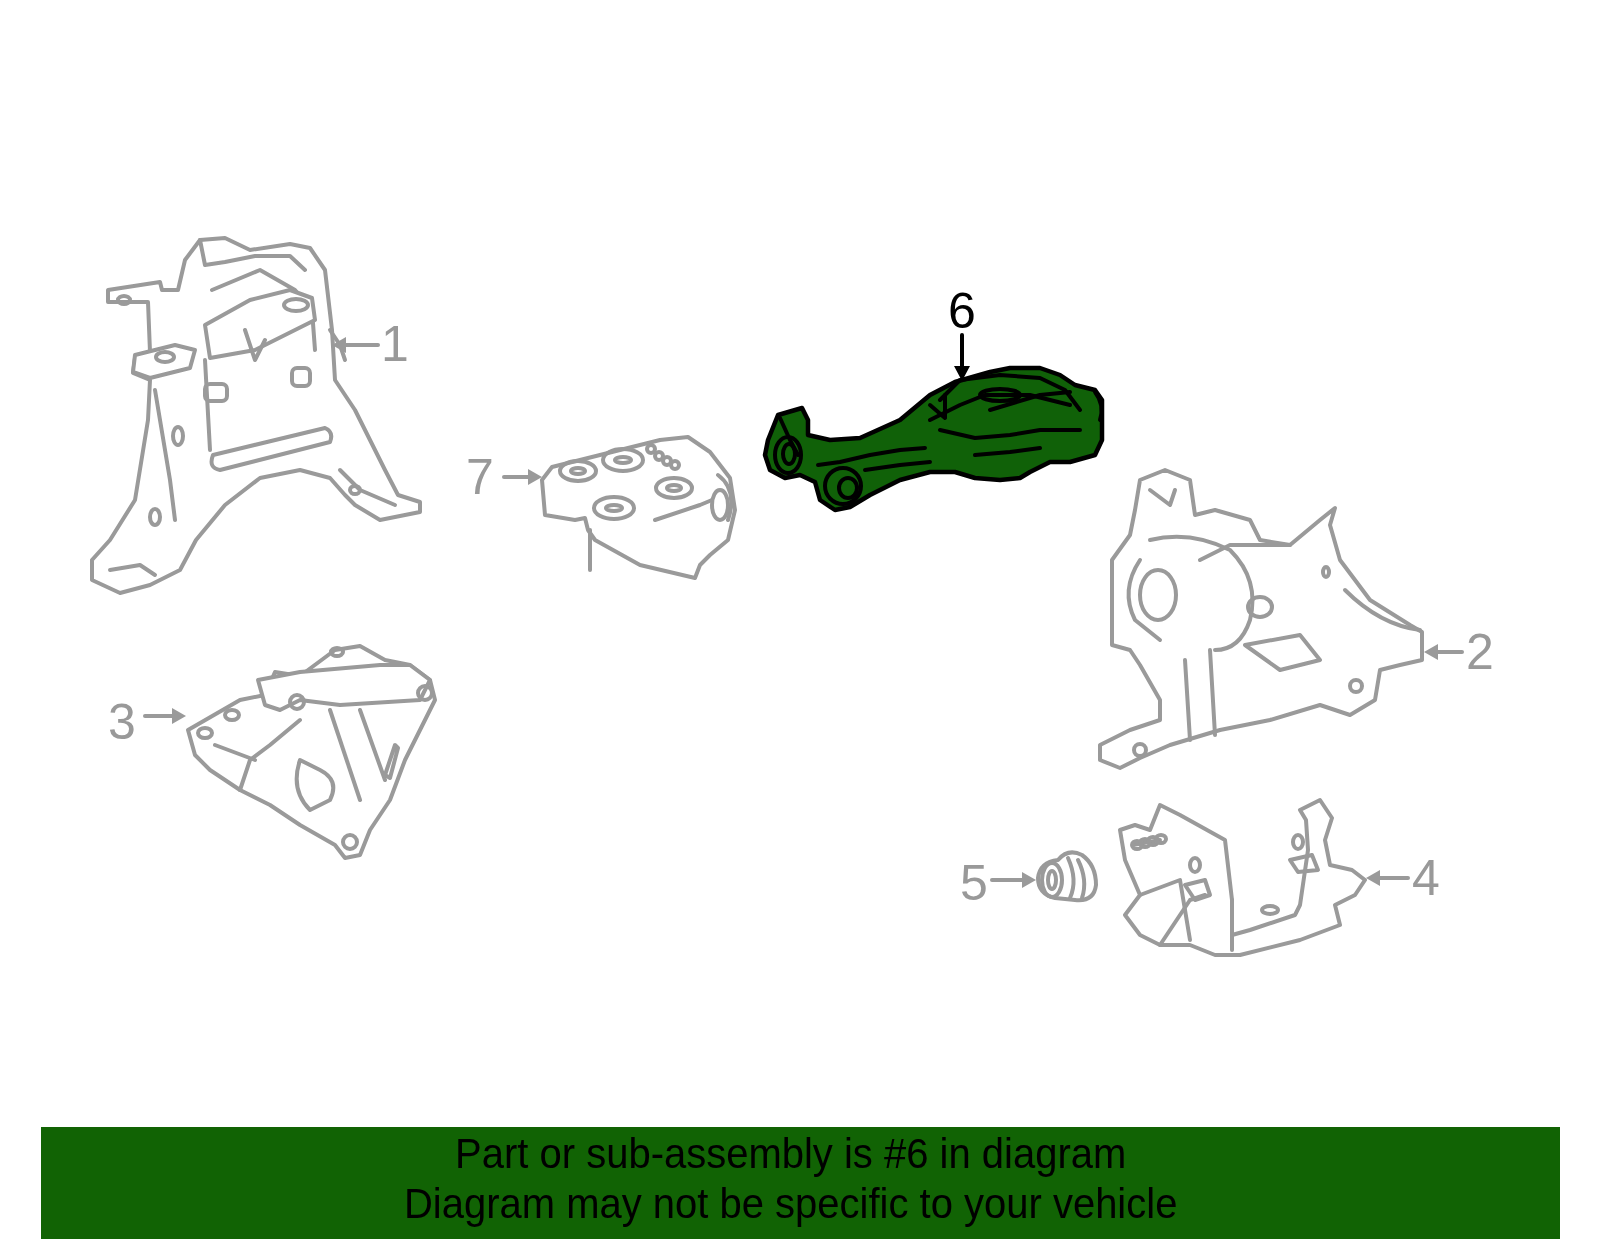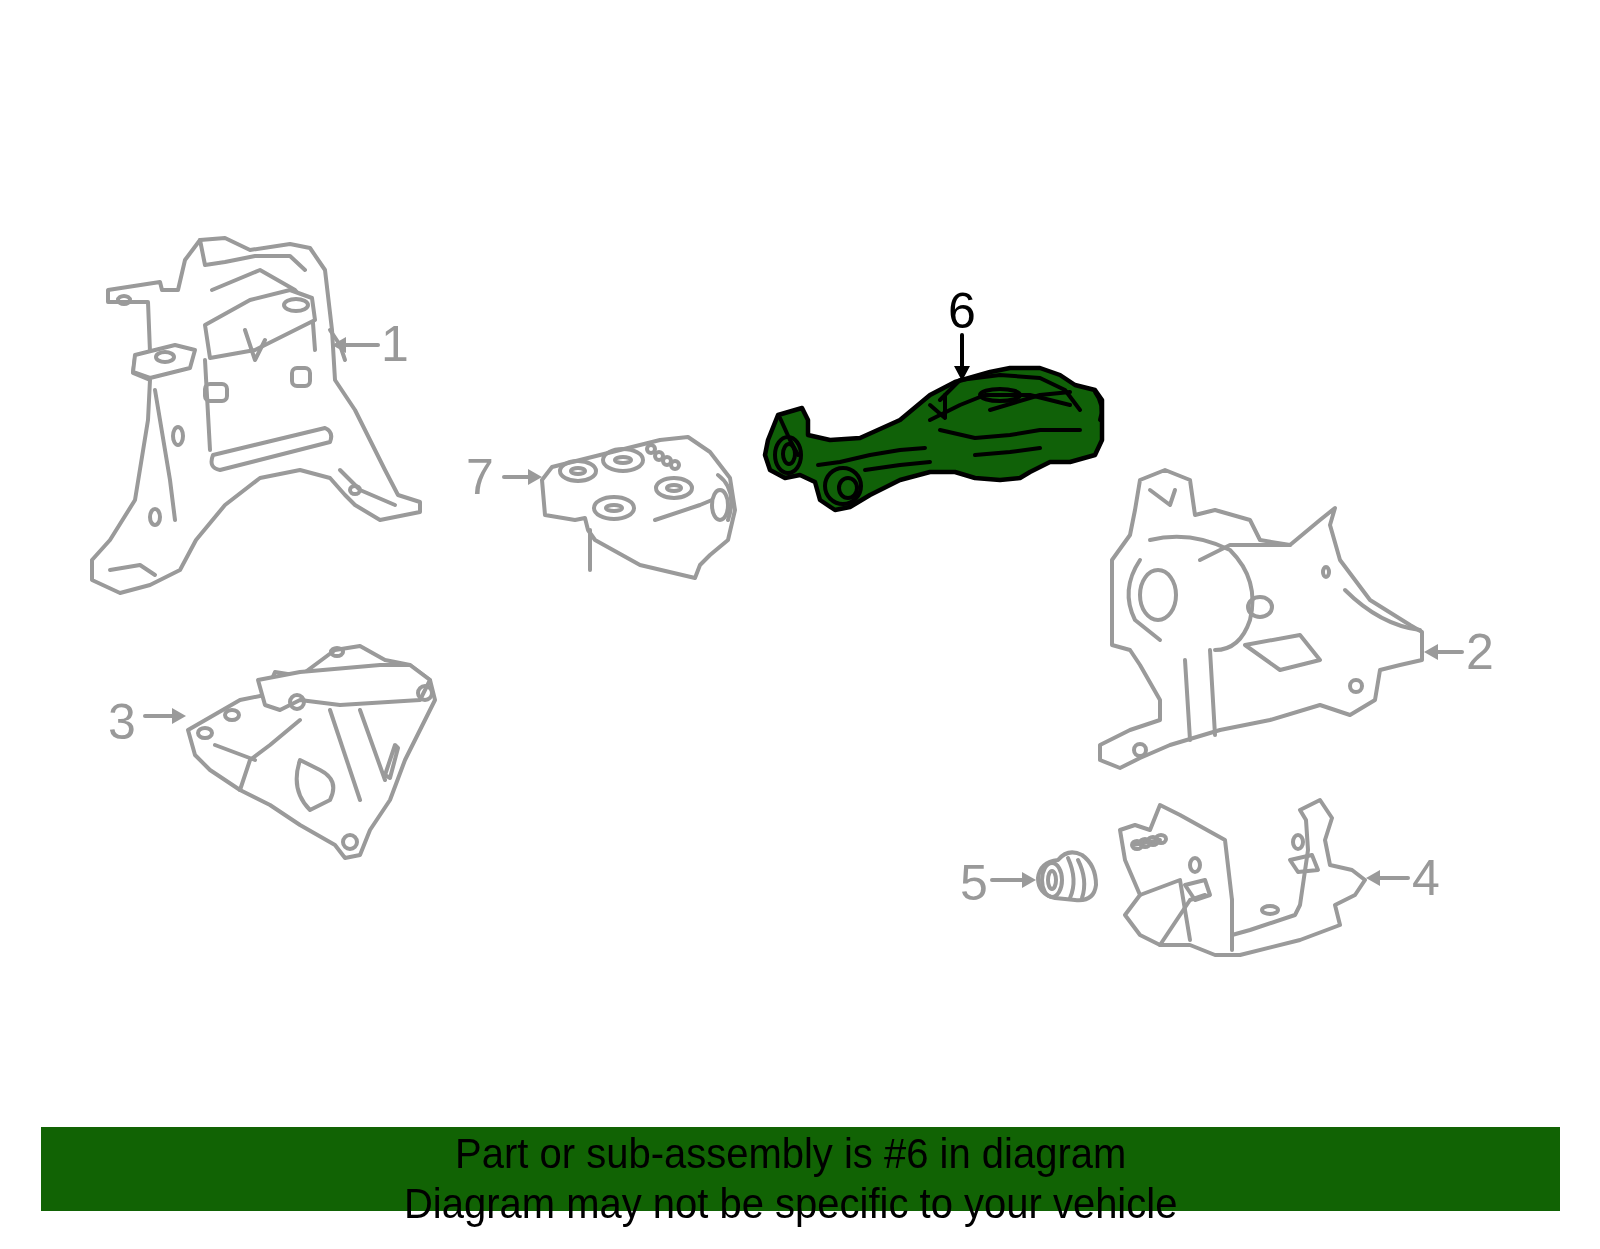--- a/index.html
+++ b/index.html
@@ -4,21 +4,21 @@
 <style>
   html, body { margin:0; padding:0; background:#ffffff; }
   body { width:1600px; height:1249px; position:relative; overflow:hidden; font-family:"Liberation Sans", sans-serif; }
   #diagram { position:absolute; left:0; top:0; width:1600px; height:1249px; }
   .lbl { font-family:"Liberation Sans", sans-serif; font-size:50px; fill:#999999; }
   .lbl-active { font-family:"Liberation Sans", sans-serif; font-size:50px; fill:#000000; }
   .g { fill:none; stroke:#9a9a9a; stroke-width:4; stroke-linejoin:round; stroke-linecap:round; }
   .gf { fill:#ffffff; stroke:#9a9a9a; stroke-width:4; stroke-linejoin:round; stroke-linecap:round; }
   .k { fill:none; stroke:#000; stroke-width:4; stroke-linejoin:round; stroke-linecap:round; }
   .kf { fill:#106108; stroke:#000; stroke-width:4.5; stroke-linejoin:round; stroke-linecap:round; }
-  #banner { position:absolute; left:41px; top:1127px; width:1519px; height:84px; background:#116304; }
+  #banner { position:absolute; left:41px; top:1127px; width:1519px; height:112px; background:#116304; }
   #banner .line { position:absolute; left:0; width:1500px; text-align:center; color:#000; font-size:43px; line-height:48px; transform:scaleX(0.93); transform-origin:745px 0; }
   #banner .l1 { top:2px; }
   #banner .l2 { top:52px; }
 </style>
 </head>
 <body>
 
 <svg id="diagram" viewBox="0 0 1600 1249" xmlns="http://www.w3.org/2000/svg">
 
   <g>

